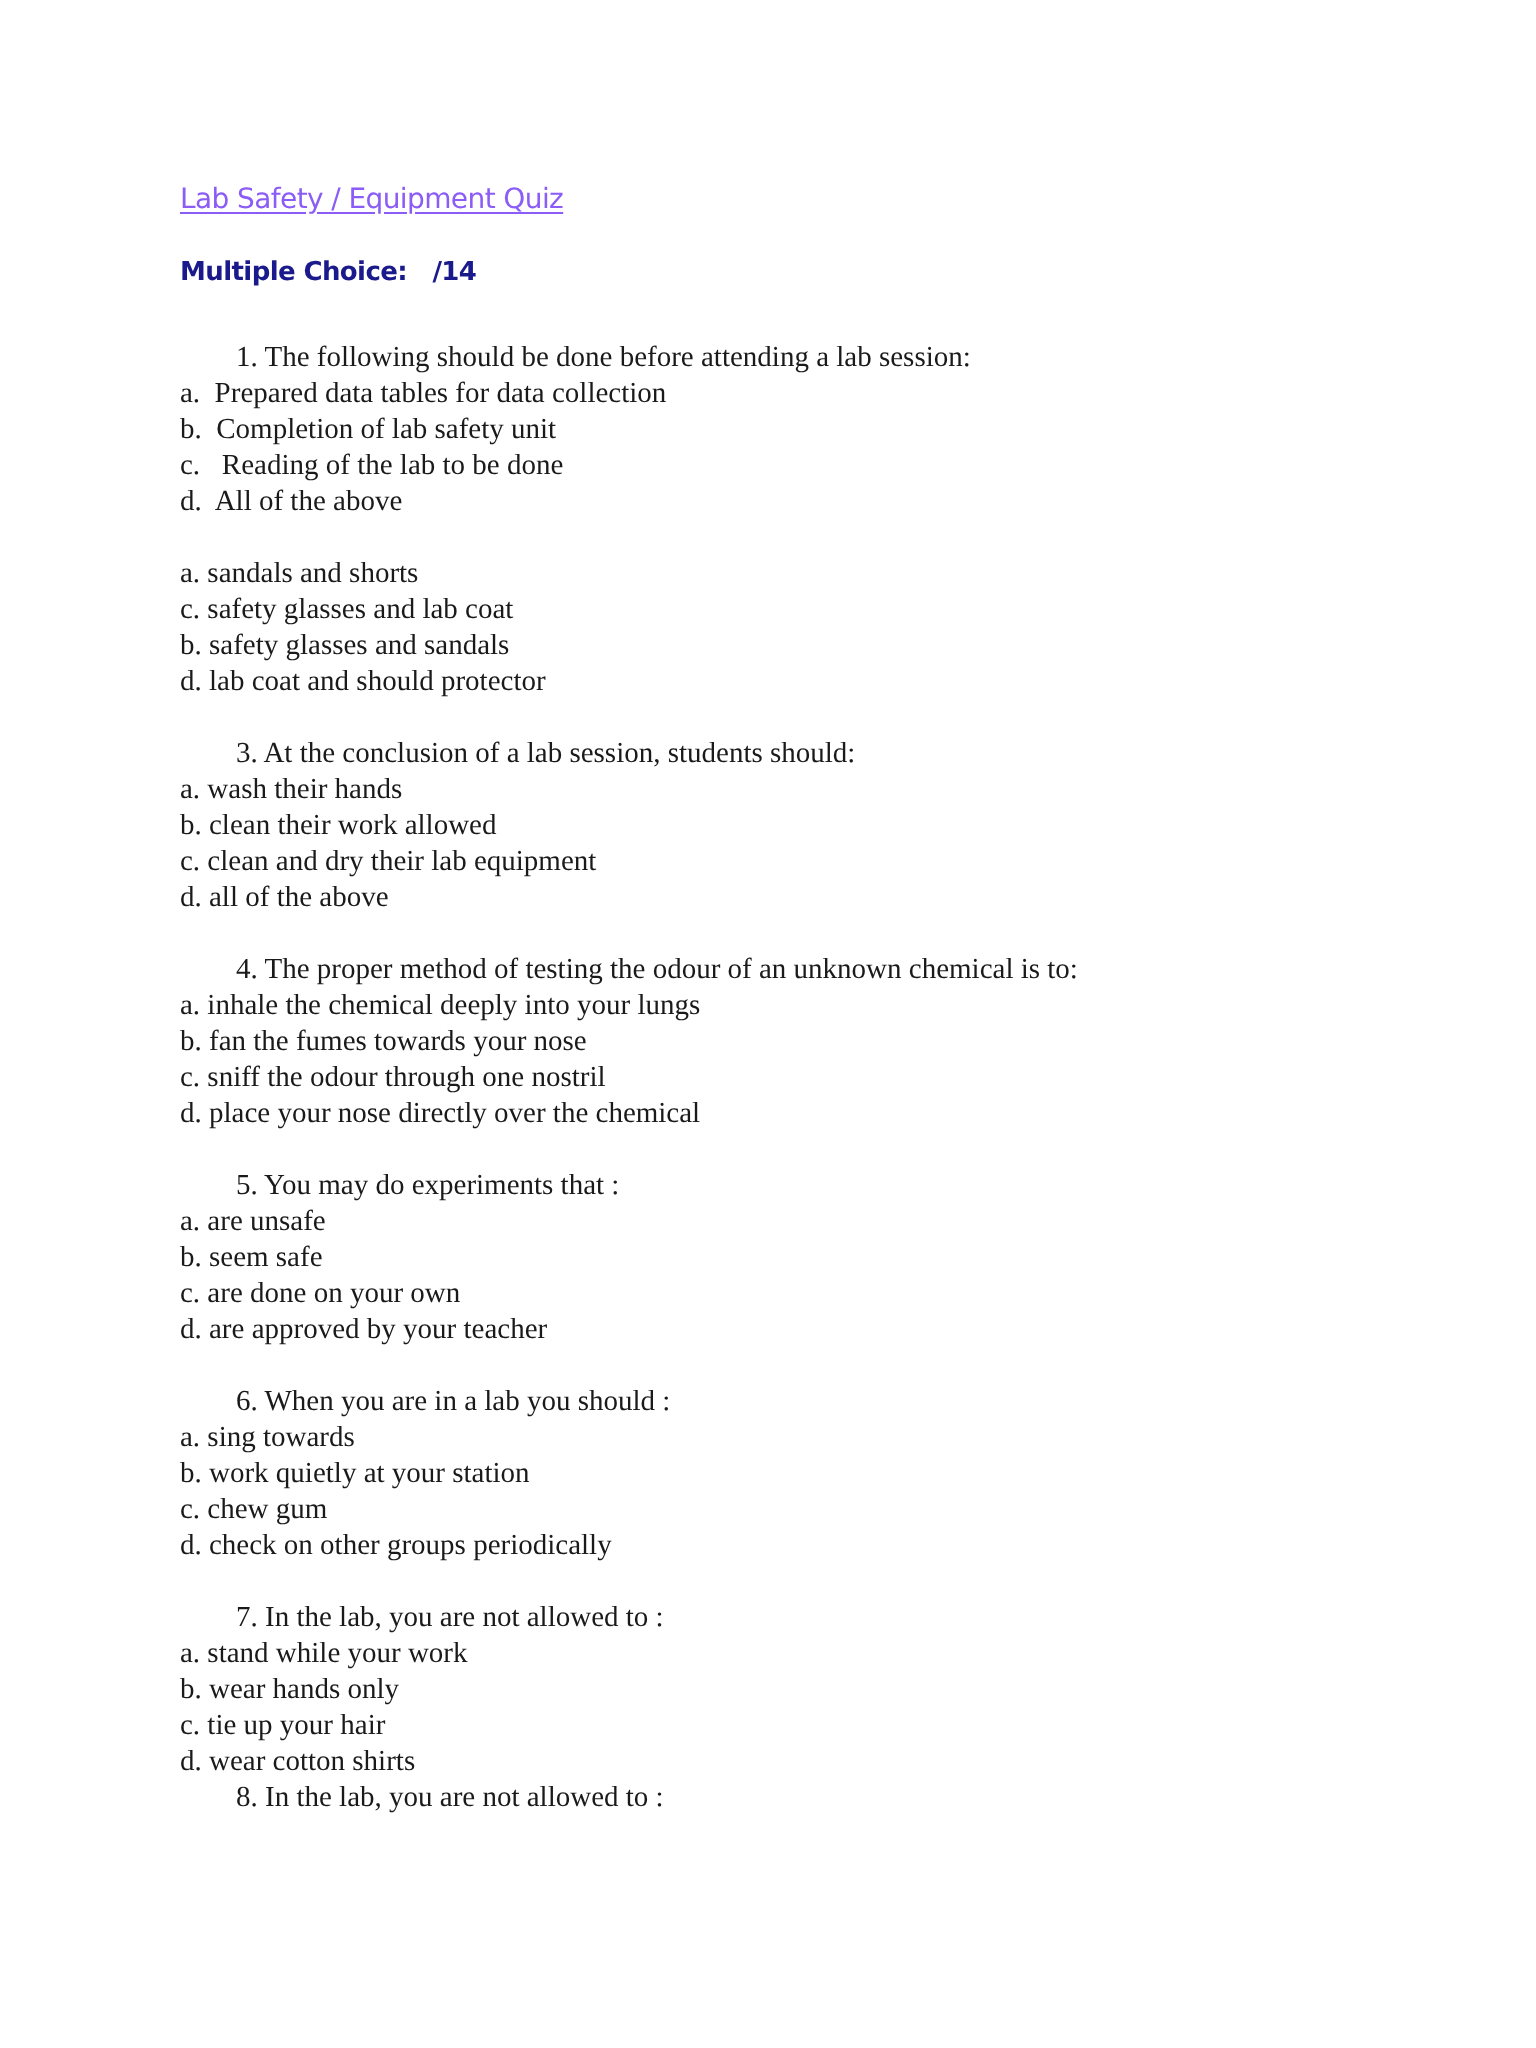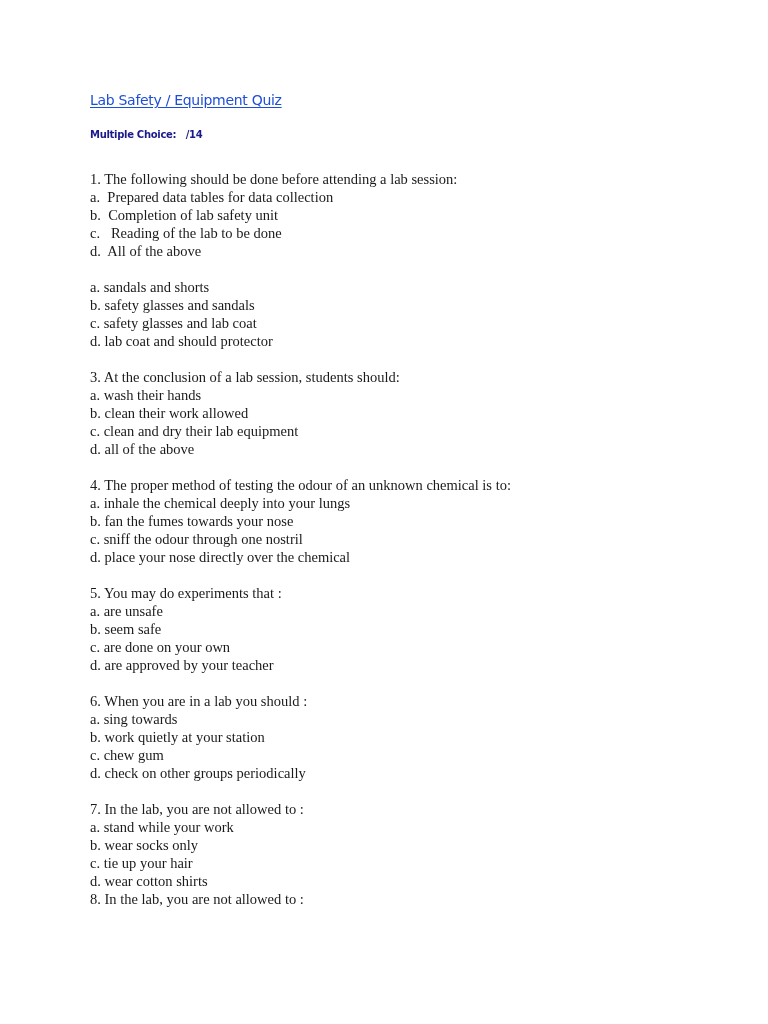--- a/index.html
+++ b/index.html
@@ -18,32 +18,32 @@
       left: 90px;
       top: 0;
       width: 600px;
     }
     .doc-title {
       position: absolute;
       top: 92px;
       left: 0;
       font-family: "DejaVu Sans", sans-serif;
       font-size: 14px;
-      color: #1d4ed8;
+      color: #8b5cf6;
       text-decoration: underline;
       text-underline-offset: 2px;
       letter-spacing: -0.3px;
       white-space: nowrap;
     }
     .section-heading {
       position: absolute;
       top: 129px;
       left: 0;
       font-family: "DejaVu Sans", sans-serif;
-      font-size: 10px;
+      font-size: 13px;
       font-weight: bold;
       color: #1a1a8c;
       letter-spacing: -0.3px;
       white-space: pre;
     }
     .questions {
       position: absolute;
       top: 170px;
       left: 0;
       font-family: "Liberation Serif", serif;
@@ -53,20 +53,21 @@
     }
     .question {
       margin-bottom: 18px;
     }
     .question.tight {
       margin-bottom: 0;
     }
     .line {
       white-space: pre;
       height: 18px;
+      margin-left: 28px;
     }
     .opt {
       white-space: pre;
       height: 18px;
     }
     b { font-weight: normal; }
   </style>
 </head>
 <body>
 
@@ -79,22 +80,22 @@
     <div class="question">
       <div class="line">1. The following should be done before attending a lab session:</div>
       <div class="opt">a.  Prepared data tables for data collection</div>
       <div class="opt">b.  Completion of lab safety unit</div>
       <div class="opt">c.   Reading of the lab to be done</div>
       <div class="opt">d.  All of the above</div>
     </div>
 
     <div class="question">
       <div class="opt">a. sandals and shorts</div>
+      <div class="opt">c. safety glasses and lab coat</div>
       <div class="opt">b. safety glasses and sandals</div>
-      <div class="opt">c. safety glasses and lab coat</div>
       <div class="opt">d. lab coat and should protector</div>
     </div>
 
     <div class="question">
       <div class="line">3. At the conclusion of a lab session, students should:</div>
       <div class="opt">a. wash their hands</div>
       <div class="opt">b. clean their work allowed</div>
       <div class="opt">c. clean and dry their lab equipment</div>
       <div class="opt">d. all of the above</div>
     </div>
@@ -119,21 +120,21 @@
       <div class="line">6. When you are in a lab you should :</div>
       <div class="opt">a. sing towards</div>
       <div class="opt">b. work quietly at your station</div>
       <div class="opt">c. chew gum</div>
       <div class="opt">d. check on other groups periodically</div>
     </div>
 
     <div class="question tight">
       <div class="line"><span>7. In the lab, you are </span><b>not</b><span> allowed to :</span></div>
       <div class="opt">a. stand while your work</div>
-      <div class="opt">b. wear socks only</div>
+      <div class="opt">b. wear hands only</div>
       <div class="opt">c. tie up your hair</div>
       <div class="opt">d. wear cotton shirts</div>
     </div>
 
     <div class="question tight">
       <div class="line"><span>8. In the lab, you are </span><b>not</b><span> allowed to :</span></div>
     </div>
 
   </div>
 </div>

